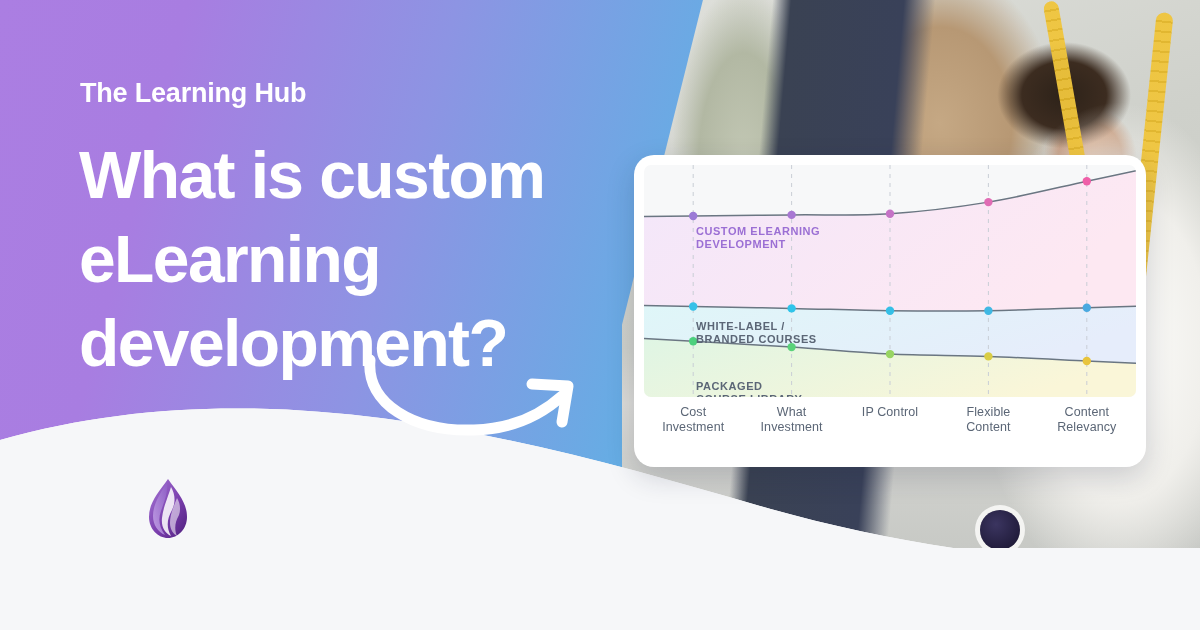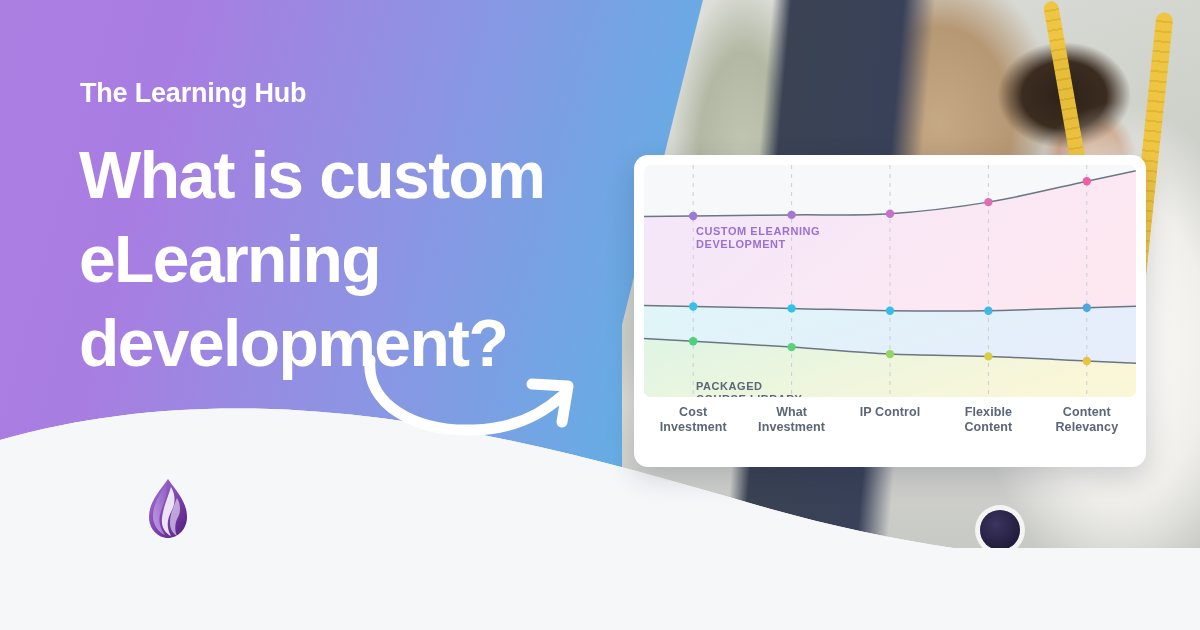--- a/index.html
+++ b/index.html
@@ -102,34 +102,34 @@
   .logo-mark { width: 44px; height: 62px; display: block; margin: 0 auto 4px 66px; }
   .logo-word { font-size: 42px; font-weight: bold; letter-spacing: -1.4px; line-height: 46px; }
   .logo-word .n { color: #6b2f9e; }
   .logo-word .v { color: #4e5868; }
 
   
   .card {
     position: absolute; left: 634px; top: 155px;
     width: 512px; height: 312px;
     background: #ffffff;
-    border-radius: 14px;
+    border-radius: 20px;
     box-shadow: 0 10px 28px rgba(25,35,60,.18);
     padding: 10px 10px 0 10px;
   }
   .plot { position: relative; width: 492px; height: 232px; border-radius: 7px; overflow: hidden; }
   .plot svg { display: block; }
   .axis {
     display: flex; width: 492px; margin-top: 8px;
   }
   .axis-item {
     flex: 1 1 0; text-align: center;
     font-size: 12.5px; line-height: 15px;
     color: #5b6676;
-    font-weight: bold;
+    font-weight: normal;
     letter-spacing: .1px;
   }
   .band-label {
     position: absolute;
     font-size: 11px; font-weight: bold;
     line-height: 13px; letter-spacing: .55px;
   }
   .band-label.top { left: 52px; top: 60px; color: #9b6fd4; }
   .band-label.mid { left: 52px; top: 155px; color: #5b6676; }
   .band-label.bot { left: 52px; top: 215px; color: #5b6676; }
@@ -225,20 +225,24 @@
           <circle cx="147.60000000000002" cy="182.12" r="4.2" fill="#5ad27a"></circle>
           <circle cx="246" cy="189.07999999999998" r="4.2" fill="#98d463"></circle>
           <circle cx="344.40000000000003" cy="191.4" r="4.2" fill="#d9cd45"></circle>
           <circle cx="442.8" cy="196.04" r="4.2" fill="#e8c43c"></circle>
         </svg>
 
       <div class="band-label top">
         <div>CUSTOM ELEARNING</div>
         <div>DEVELOPMENT</div>
       </div>
+      <div class="band-label mid">
+        <div>WHITE-LABEL /</div>
+        <div>BRANDED COURSES</div>
+      </div>
       <div class="band-label bot">
         <div>PACKAGED</div>
         <div>COURSE LIBRARY</div>
       </div>
     </div>
 
     <div class="axis" id="x-axis">
         <div class="axis-item">
           <div>Cost</div>
           <div>Investment</div>

